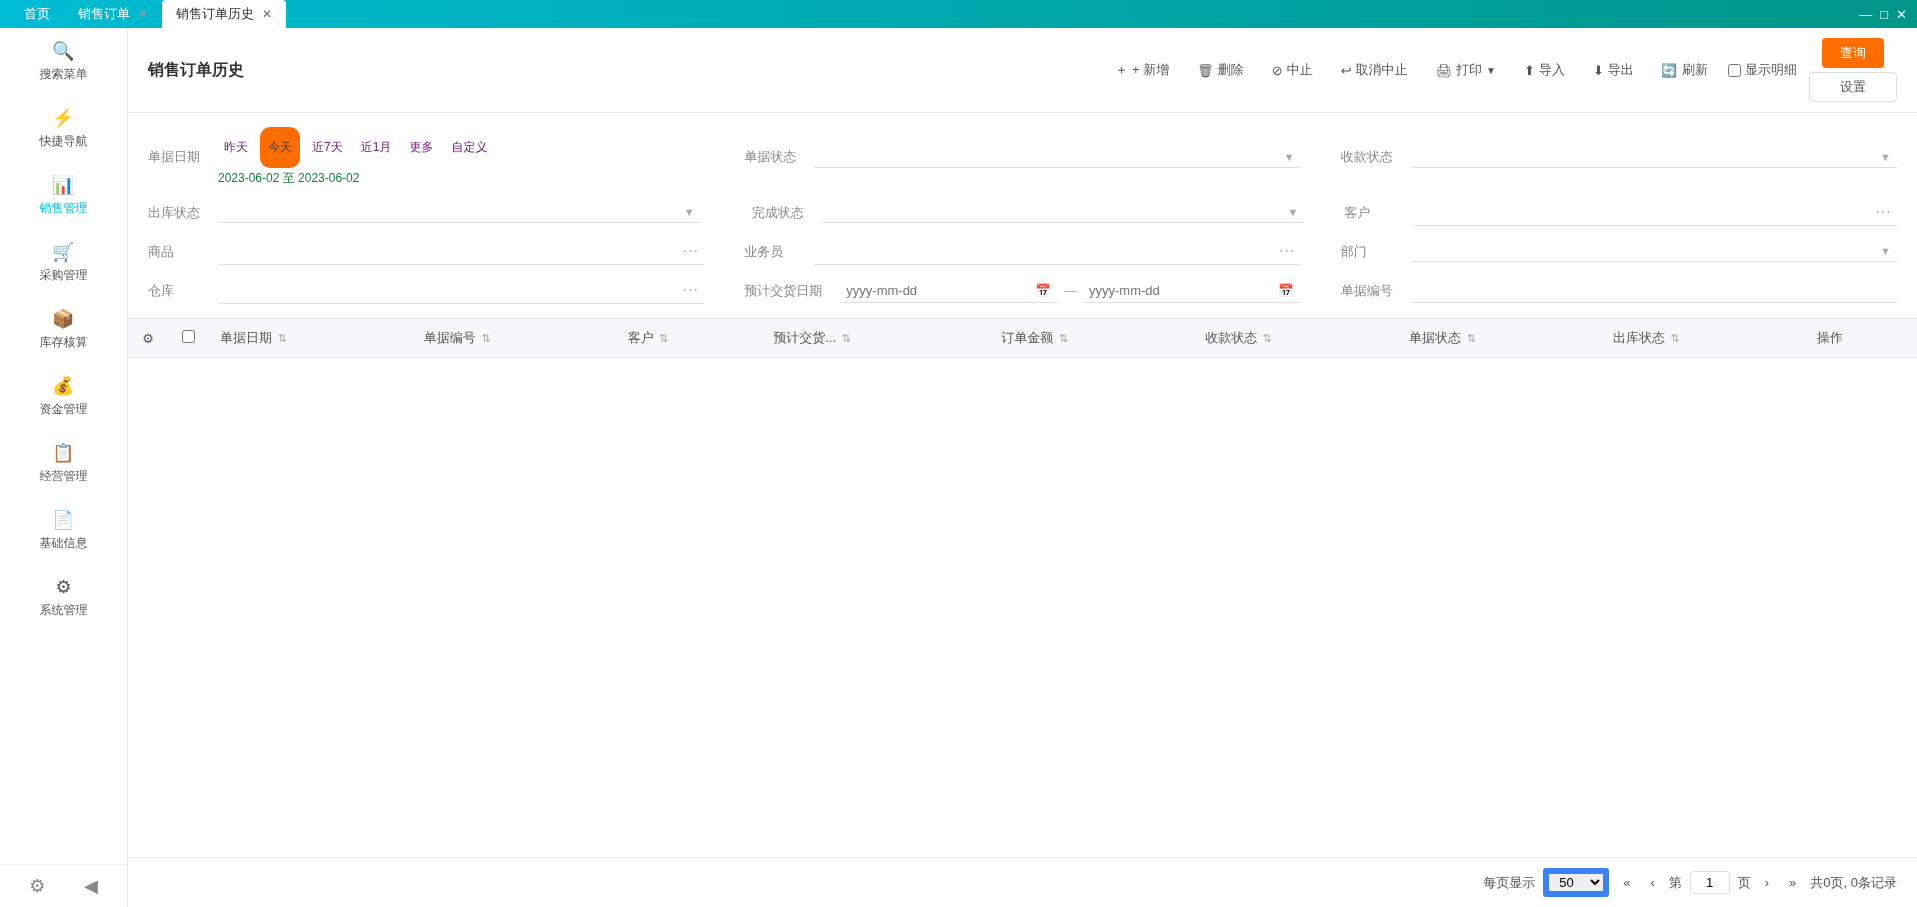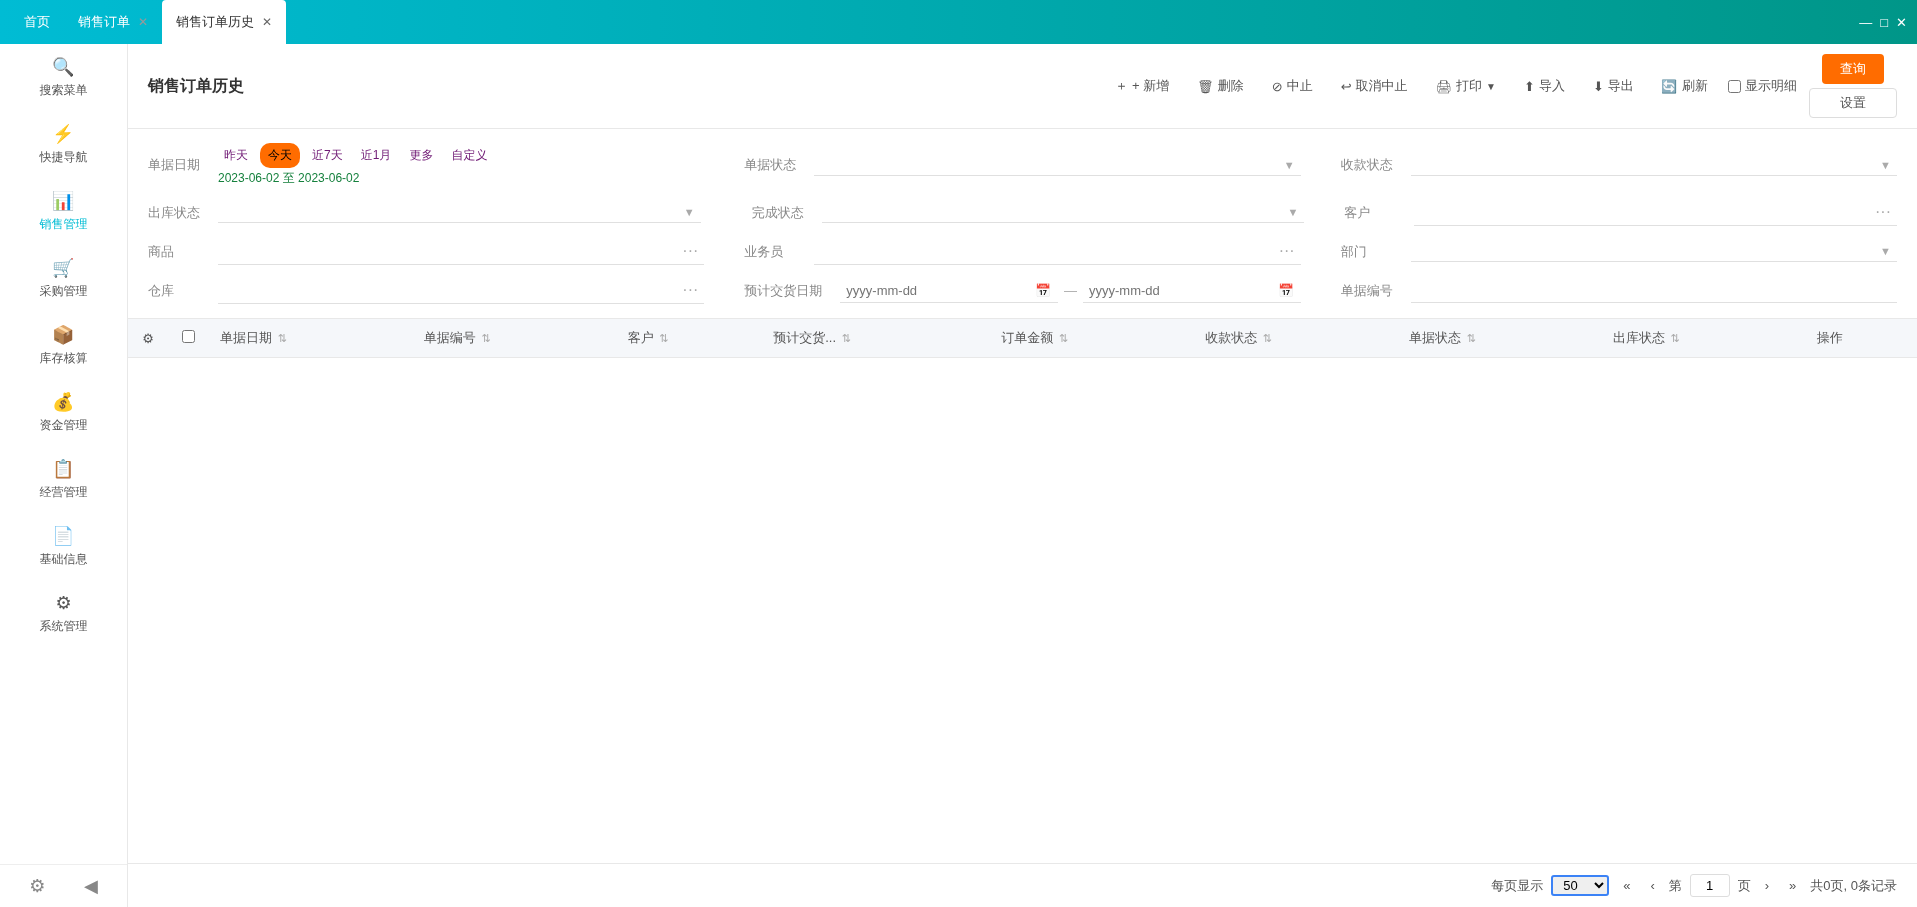--- a/index.html
+++ b/index.html
@@ -1,19 +1,19 @@
 <!DOCTYPE html>
 <html><head>
   <meta charset="utf-8">
   <style>
     * { box-sizing: border-box; margin: 0; padding: 0; }
     body { font-family: "Microsoft YaHei", Arial, sans-serif; font-size: 13px; background: #f0f2f5; color: #333; display: flex; flex-direction: column; height: 907px; overflow: hidden; }
 
     
-    .top-bar { height: 44px; background: linear-gradient(to right, #00bcd4, #009688); display: flex; align-items: center; padding: 0 10px; flex-shrink: 0; }
+    .top-bar { height: 28px; background: linear-gradient(to right, #00bcd4, #009688); display: flex; align-items: center; padding: 0 10px; flex-shrink: 0; }
     .tab { display: flex; align-items: center; height: 100%; padding: 0 14px; color: #fff; font-size: 13px; cursor: pointer; position: relative; }
     .tab.active { background: #fff; color: #333; border-radius: 4px 4px 0 0; }
     .tab .close-btn { margin-left: 8px; font-size: 12px; color: #999; cursor: pointer; }
     .tab.active .close-btn { color: #666; }
     .top-bar-right { margin-left: auto; display: flex; align-items: center; gap: 8px; color: #fff; font-size: 13px; }
     .top-bar-right span { cursor: pointer; }
 
     
     .main-layout { display: flex; flex: 1; overflow: hidden; }
 
@@ -42,41 +42,41 @@
     .filter-row:last-child { margin-bottom: 0; }
     .filter-item { display: flex; align-items: center; flex: 1; min-width: 0; }
     .filter-label { color: #888; font-size: 13px; white-space: nowrap; min-width: 70px; }
     .filter-control { flex: 1; border: none; border-bottom: 1px solid #e0e0e0; padding: 4px 6px; font-size: 13px; color: #333; background: transparent; outline: none; cursor: pointer; display: flex; align-items: center; justify-content: space-between; position: relative; }
     .filter-control input { border: none; outline: none; background: transparent; font-size: 13px; color: #333; width: 100%; }
     .filter-control .arrow { color: #aaa; font-size: 11px; flex-shrink: 0; }
     .filter-control .dots { color: #aaa; font-size: 16px; }
 
     .date-filter { display: flex; align-items: center; gap: 6px; }
     .date-btn { font-size: 12px; color: #701a75; cursor: pointer; padding: 2px 6px; border-radius: 3px; }
-    .date-btn.active { background: #ff6c00; color: #000000; border-radius: 10px; padding: 4px 8px; }
+    .date-btn.active { background: #ff6c00; color: #404040; border-radius: 10px; padding: 12px 8px; }
     .date-range { font-size: 12px; color: #15803d; margin-top: 2px; }
 
     .collapse-bar { text-align: center; padding: 6px; color: #00bcd4; font-size: 12px; cursor: pointer; background: #fff; border-bottom: 1px solid #e8e8e8; }
 
     
     .table-area { flex: 1; overflow: auto; background: #fff; margin: 0; }
     table { width: 100%; border-collapse: collapse; }
     thead tr { background: #f5f7fa; }
     th { padding: 10px 12px; text-align: left; font-size: 13px; color: #555; font-weight: normal; border-bottom: 1px solid #e8e8e8; white-space: nowrap; }
     th .sort-icon { color: #aaa; font-size: 11px; margin-left: 2px; }
     .th-checkbox { width: 40px; text-align: center; }
     .th-settings { width: 40px; text-align: center; }
 
     
     .empty-state { display: flex; flex-direction: column; align-items: center; justify-content: center; padding: 80px 0; }
     .empty-text { color: #bbb; font-size: 14px; }
 
     
     .pagination { display: flex; align-items: center; justify-content: flex-end; padding: 10px 20px; background: #fff; border-top: 1px solid #e8e8e8; gap: 8px; font-size: 13px; color: #555; flex-shrink: 0; }
-    .pagination select { border: 2px solid #3b82f6; padding: 0 6px; border-radius: 3px; font-size: 13px; }
+    .pagination select { border: 6px solid #3b82f6; padding: 0 6px; border-radius: 3px; font-size: 13px; }
     .pagination .page-btn { cursor: pointer; color: #555; padding: 2px 6px; }
     .pagination input.page-input { width: 40px; border: 1px solid #ddd; padding: 3px 6px; border-radius: 3px; text-align: center; font-size: 13px; }
   </style>
 </head>
 <body>
 
 <div class="top-bar">
   <div class="tab">
     <span>首页</span>
   </div>

